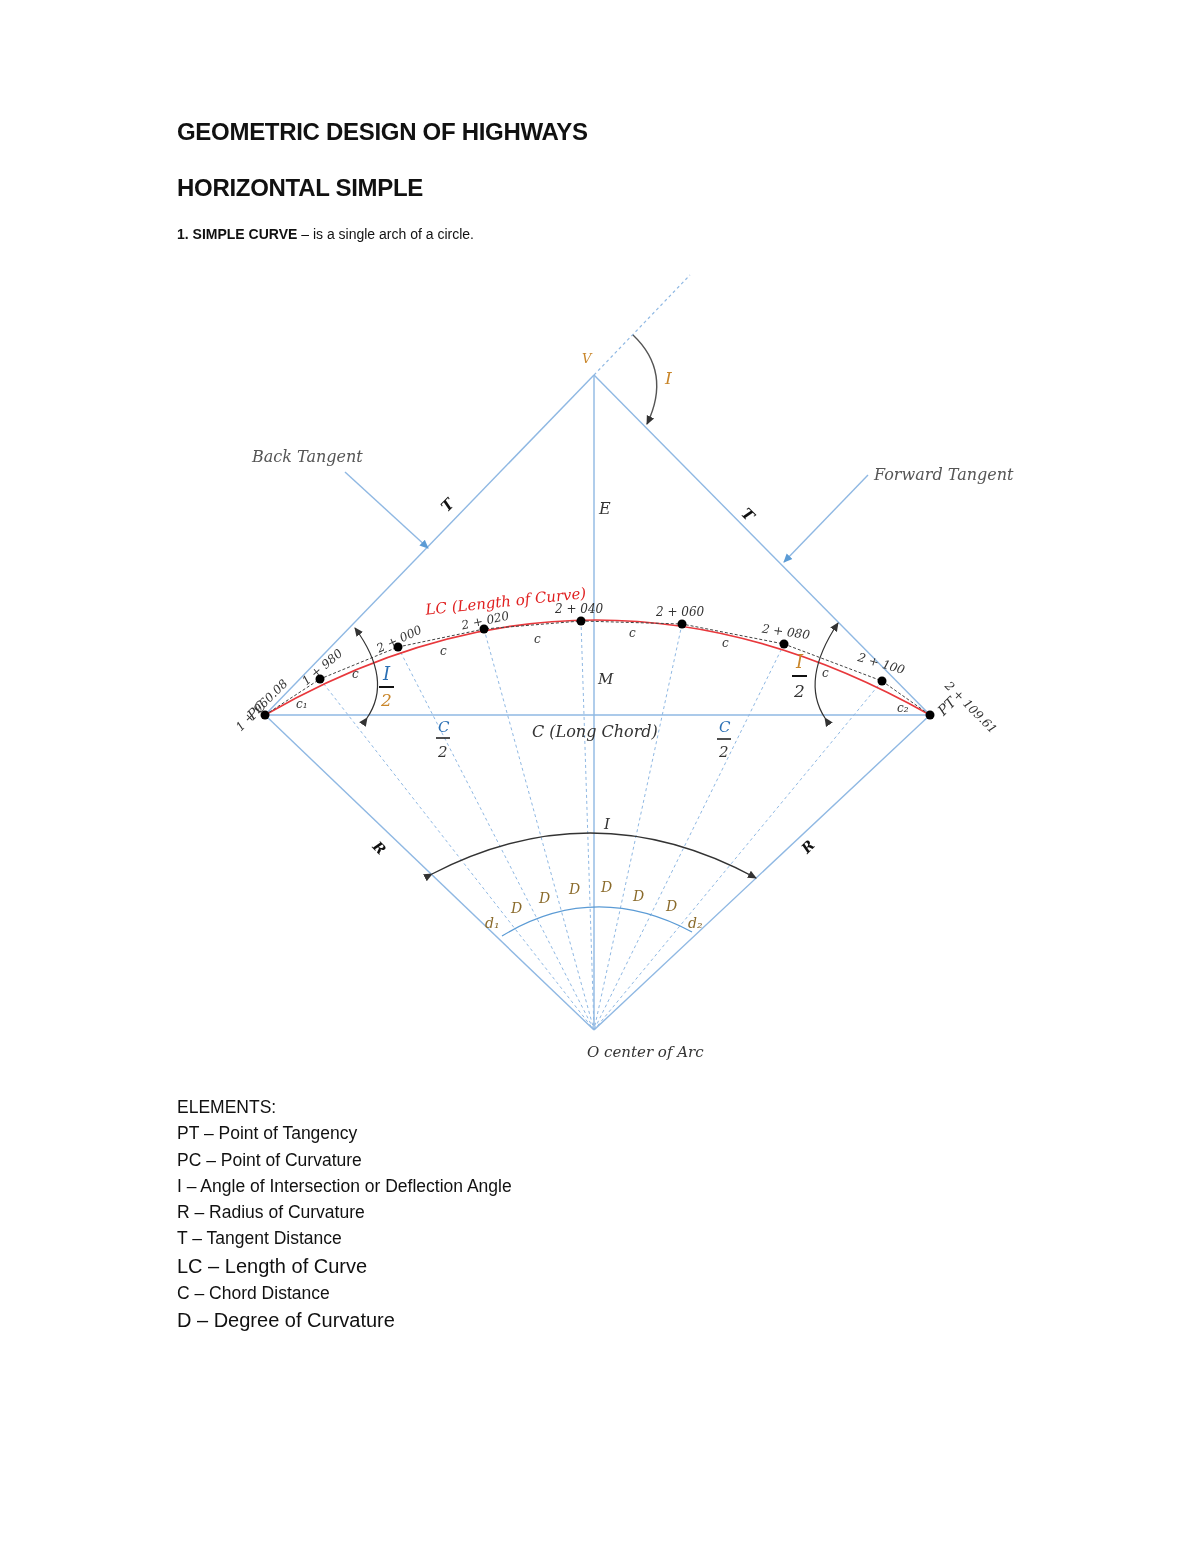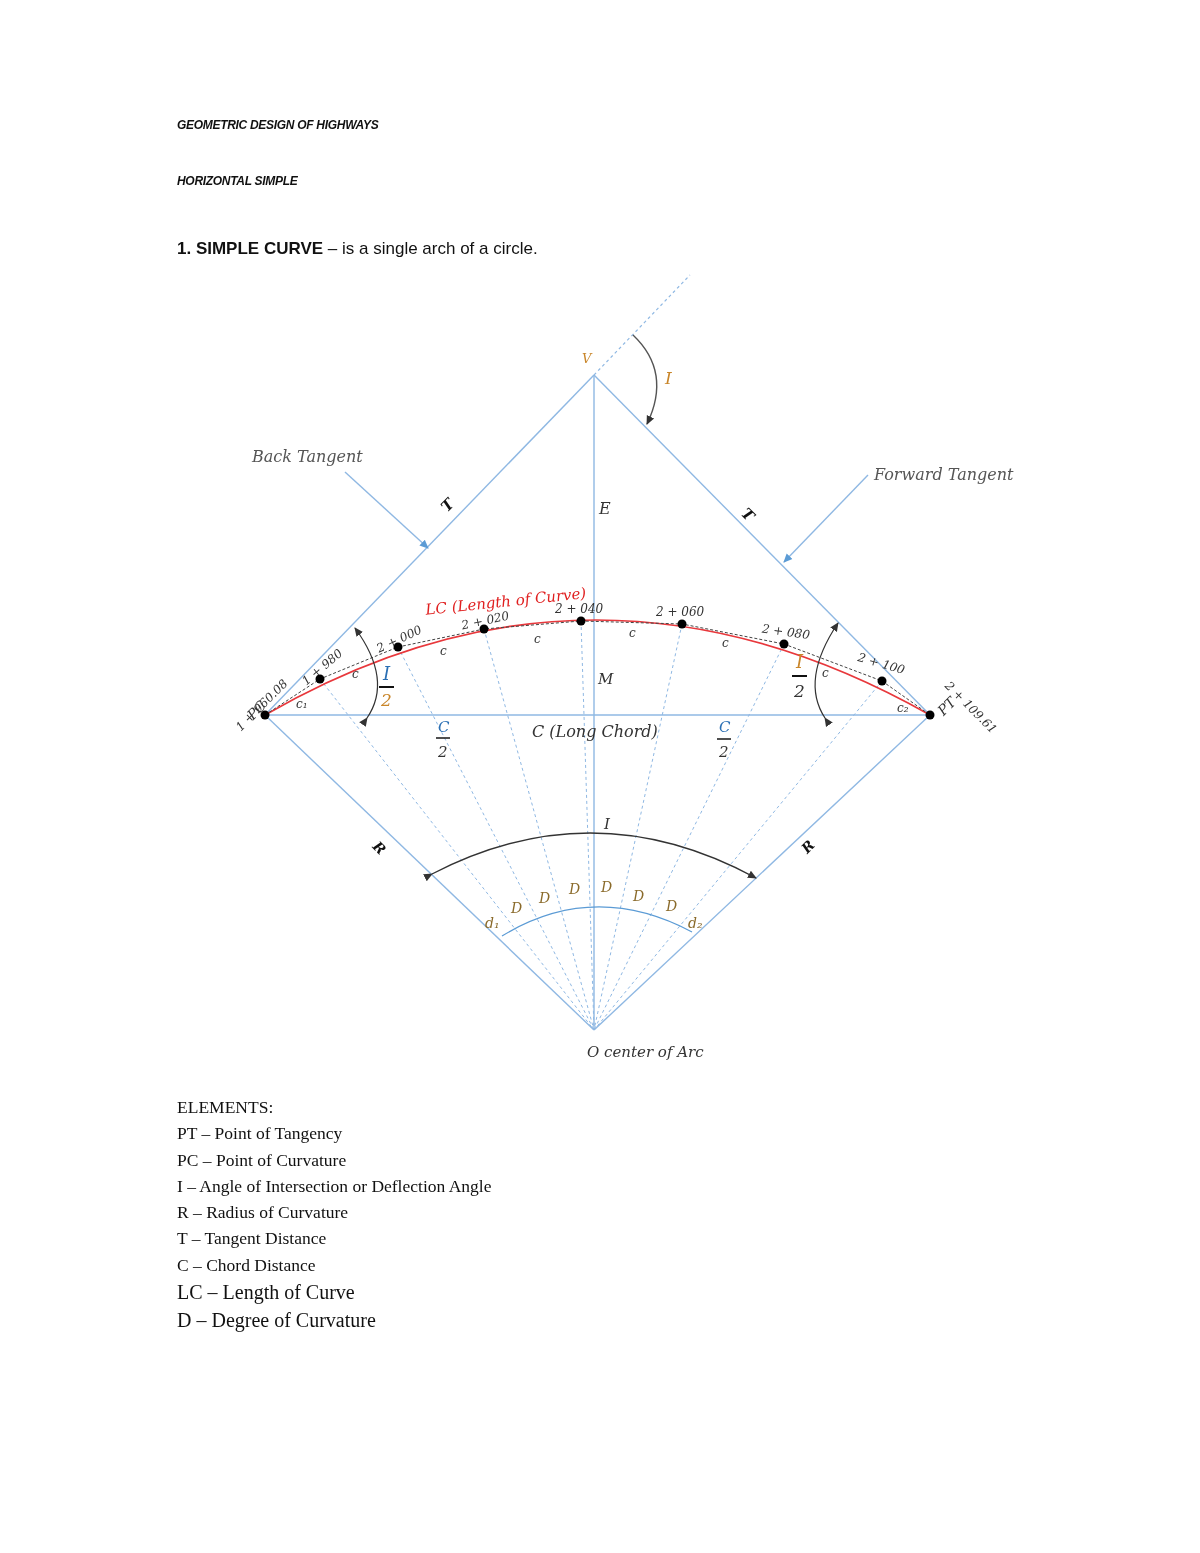--- a/index.html
+++ b/index.html
@@ -1,22 +1,22 @@
 <!DOCTYPE html>
 <html><head>
 <meta charset="utf-8">
 <style>
   html, body { margin: 0; padding: 0; background: #ffffff; }
   body { width: 1200px; height: 1553px; position: relative; overflow: hidden;
          font-family: "Liberation Sans", "DejaVu Sans", sans-serif; color: #111; }
-  .doc-title { position: absolute; left: 177px; font-weight: bold; font-size: 12px; letter-spacing: -0.3px; font-style: italic; }
-  .intro { position: absolute; left: 177px; top: 226px; font-size: 17px; margin-top: 13px; }
+  .doc-title { position: absolute; left: 177px; font-weight: bold; font-size: 24px; letter-spacing: -0.3px; }
+  .intro { position: absolute; left: 177px; top: 226px; font-size: 14px; }
   .intro b { font-weight: bold; }
   #diagram { position: absolute; left: 0; top: 0; }
-  .elements { position: absolute; left: 177px; top: 1094px; font-size: 17.5px; line-height: 26.3px; font-family: Liberation Serif, serif; }
+  .elements { position: absolute; left: 177px; top: 1094px; font-size: 17.5px; line-height: 26.3px; }
   .elements .el-row { white-space: nowrap; }
   .elements .big { font-size: 20px; line-height: 28px; }
   svg text { font-family: "DejaVu Serif", "Liberation Serif", serif; font-style: italic; }
 </style>
 </head>
 <body>
 
 <div class="doc-title" style="top:118px">GEOMETRIC DESIGN OF HIGHWAYS</div>
 <div class="doc-title" style="top:174px">HORIZONTAL SIMPLE</div>
 <div class="intro">
@@ -158,16 +158,16 @@
   <text x="587" y="1057" font-size="15" fill="#333">O center of Arc</text>
 </svg>
 
 <div class="elements">
   <div class="el-row">ELEMENTS:</div>
   <div class="el-row">PT – Point of Tangency</div>
   <div class="el-row">PC – Point of Curvature</div>
   <div class="el-row">I – Angle of Intersection or Deflection Angle</div>
   <div class="el-row">R – Radius of Curvature</div>
   <div class="el-row">T – Tangent Distance</div>
+  <div class="el-row big">LC – Length of Curve</div>
   <div class="el-row">C – Chord Distance</div>
-  <div class="el-row big">LC – Length of Curve</div>
   <div class="el-row big">D – Degree of Curvature</div>
 </div>
 
 </body></html>

